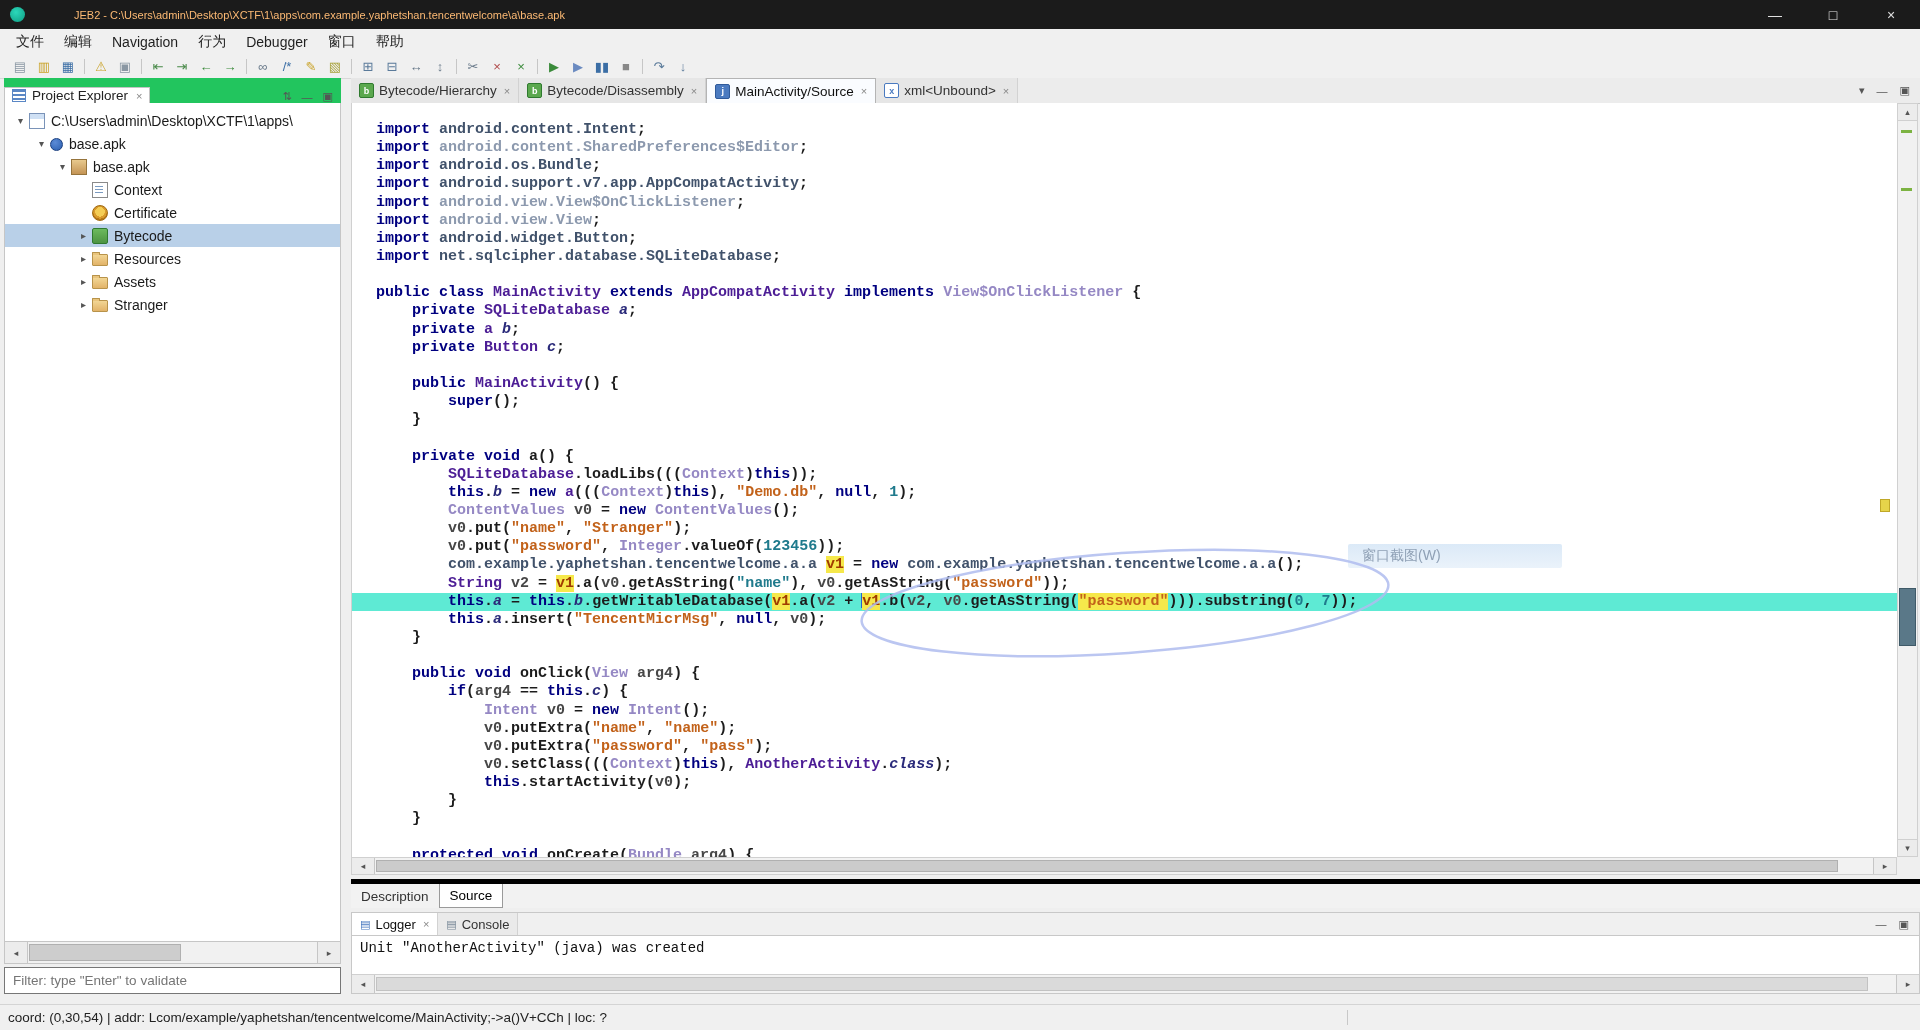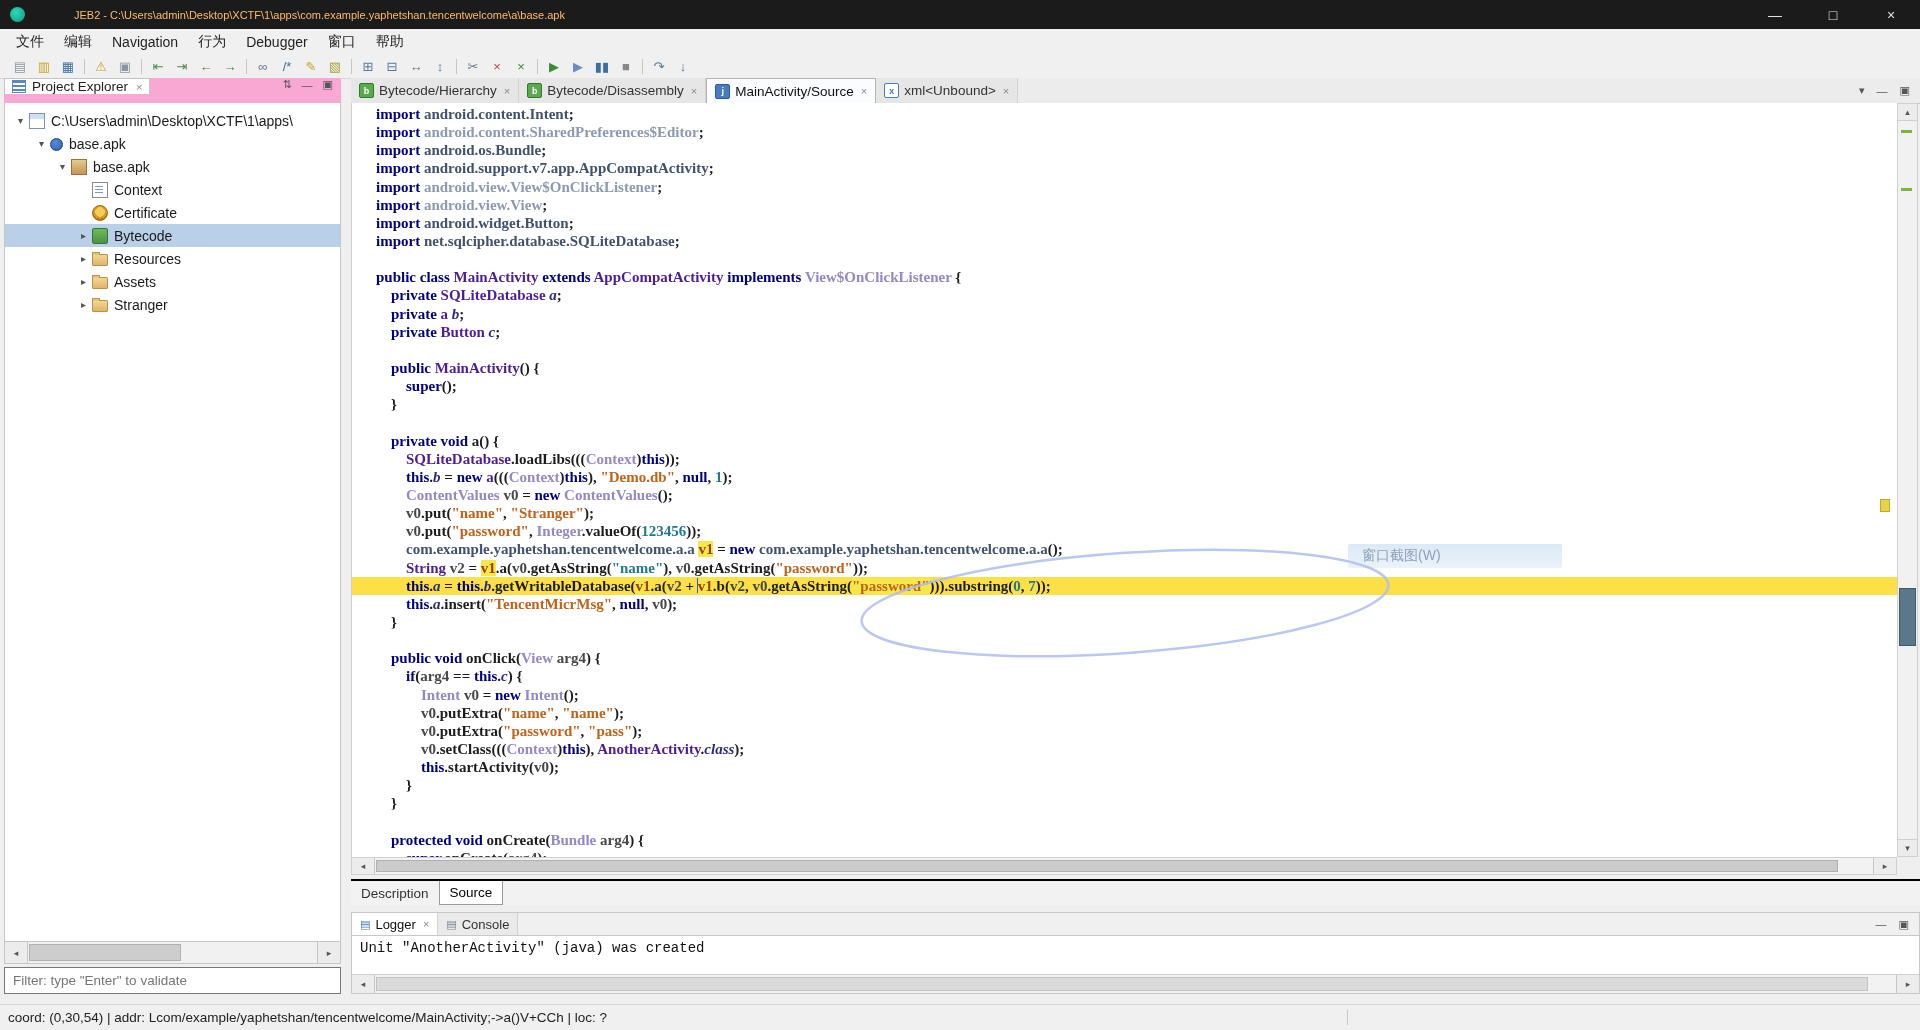--- a/index.html
+++ b/index.html
@@ -23,22 +23,22 @@
 
   
   #toolbar{position:absolute;left:0;top:54px;width:1920px;height:24px;background:#F0F0F0;
            border-bottom:1px solid #D8D8D8;display:flex;align-items:center;padding-left:8px;}
   .tb-btn{width:24px;height:20px;display:flex;align-items:center;justify-content:center;
           font-size:13px;flex:none;}
   .tb-sep{width:1px;height:15px;background:#C6C6C6;margin:0 4px;flex:none;}
 
   
   #left-panel{position:absolute;left:4px;top:78px;width:337px;height:916px;}
-  #lp-header{position:absolute;left:0;top:0;right:0;height:25px;background:#f9a8d4;
-             border-bottom:1px solid #C4C4C4;display:flex;align-items:flex-start;font-size:13.5px;color:#222;gap:10px;}
+  #lp-header{position:absolute;left:0;top:0;right:0;height:25px;background:#22c55e;
+             border-bottom:1px solid #C4C4C4;display:flex;align-items:flex-end;font-size:13.5px;color:#222;gap:10px;}
   .lp-tab{background:#FFF;border:1px solid #C4C4C4;border-bottom:none;display:flex;align-items:center;
           gap:6px;padding:0 7px;}
   .lp-ico{width:12px;height:11px;background:repeating-linear-gradient(#5A87C5 0 2px,#FFF 2px 4px);
           border:1px solid #5A87C5;flex:none;}
   .lp-right{margin-left:auto;display:flex;align-items:center;gap:10px;padding-right:8px;color:#555;font-size:11px;}
   #tree{position:absolute;left:0;top:25px;right:0;bottom:51px;background:#FFF;
         border:1px solid #C6C6C6;border-top:none;overflow:hidden;padding-top:6px;}
   .tree-row{height:23px;display:flex;align-items:center;font-size:14px;color:#1A1A1A;white-space:nowrap;}
   .tree-row.selected{background:#B9D0E8;}
   .tree-arrow{width:15px;font-size:10px;color:#555;text-align:center;flex:none;}
@@ -82,25 +82,25 @@
              display:flex;align-items:center;justify-content:center;flex:none;}
   .tabicon-bytecode{background:#5BA84E;border:1px solid #2F7A2F;}
   .tabicon-java{background:#4A7AC0;border:1px solid #2F5A9A;}
   .tabicon-xml{background:#FFF;border:1px solid #4A7AC0;color:#4A7AC0;}
   .etab-close{font-size:11px;color:#888;margin-left:2px;}
   .etabs-right{margin-left:auto;display:flex;align-items:center;gap:12px;padding-right:10px;
                color:#555;font-size:11px;}
 
   #code-wrap{position:absolute;left:0;top:25px;width:1546px;bottom:46px;background:#FFF;
              border-left:1px solid #D0D0D0;overflow:hidden;}
-  #code{position:absolute;left:0;top:2px;right:0;white-space:pre;
-        font-family:Liberation Serif, serif;font-size:15px;font-weight:bold;
+  #code{position:absolute;left:0;top:18px;right:0;white-space:pre;
+        font-family:Liberation Mono, monospace;font-size:15px;font-weight:bold;
         line-height:18.15px;}
   .code-line{height:18.15px;padding-left:24px;}
-  .code-line.sel{background:#fde047;}
+  .code-line.sel{background:#5eead4;}
   .c-k{color:#000080;}
   .c-t{color:#4c1d95;}
   .c-t2{color:#9588C4;}
   .c-p{color:#41526B;}
   .c-p2{color:#8C99AE;}
   .c-s{color:#C2621A;}
   .c-n{color:#1F7A8C;}
   .c-m{color:#1C1C1C;}
   .c-v{color:#474747;}
   .c-f{color:#2A2A7A;font-style:italic;}
@@ -124,21 +124,21 @@
   .vs-arrow.down{bottom:0;border-top:1px solid #D0D0D0;}
   #ed-vthumb{position:absolute;left:1px;right:1px;top:484px;height:56px;background:#5A7888;
              border:1px solid #3F5A68;}
   .ruler-mark{position:absolute;left:3px;width:11px;height:3px;background:#7CB342;}
 
   #ed-hscroll{position:absolute;left:0;top:779px;width:1546px;height:18px;background:#F2F2F2;
               border:1px solid #D0D0D0;box-sizing:border-box;}
   #ed-hthumb{position:absolute;left:24px;top:2px;bottom:2px;width:1460px;background:#CBCBCB;border:1px solid #B0B0B0;}
 
   #ds-tabs{position:absolute;left:0;top:801px;right:0;height:24px;background:#F2F2F2;
-           border-top:2px solid #000000;display:flex;align-items:stretch;font-size:13.5px;color:#333;}
+           border-top:5px solid #000000;display:flex;align-items:stretch;font-size:13.5px;color:#333;}
   .dtab{display:flex;align-items:center;padding:0 10px;}
   .dtab.active{background:#FFF;border:1px solid #9A9A9A;border-top:none;color:#000;}
 
   
   #logger{position:absolute;left:351px;top:912px;width:1569px;height:82px;background:#FFF;
           border:1px solid #C8C8C8;box-sizing:border-box;}
   #logger-header{position:absolute;left:0;top:0;right:0;height:22px;background:#F0F0F0;
                  border-bottom:1px solid #C8C8C8;display:flex;align-items:stretch;font-size:13px;color:#333;}
   #logger-tabs{display:flex;align-items:stretch;}
   .ltab{display:flex;align-items:center;gap:5px;padding:0 8px;border-right:1px solid #D2D2D2;background:#EAEAEA;}

